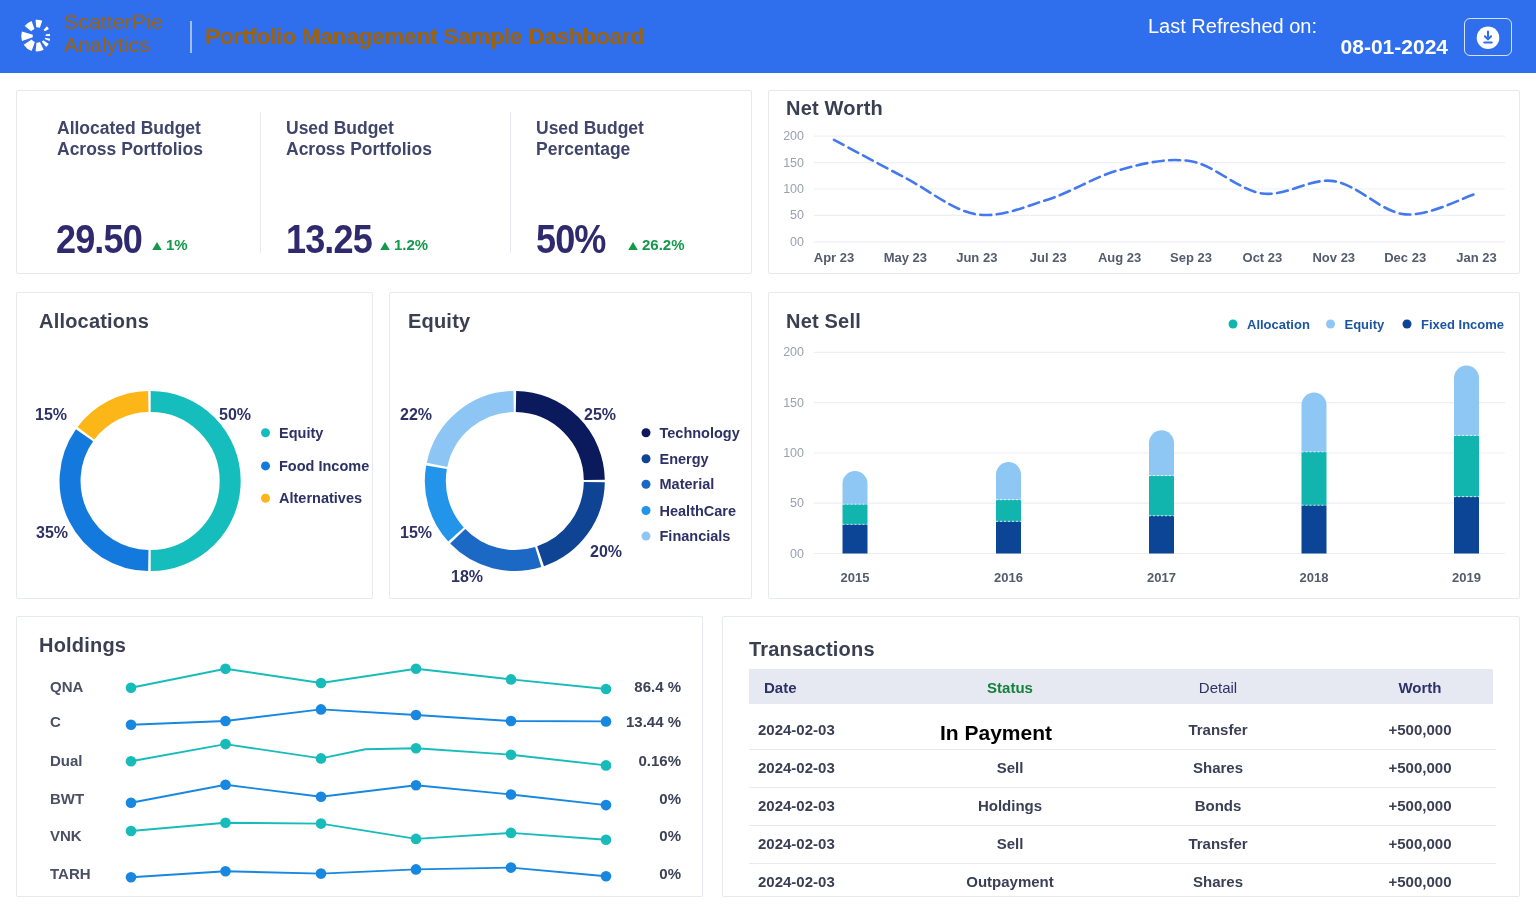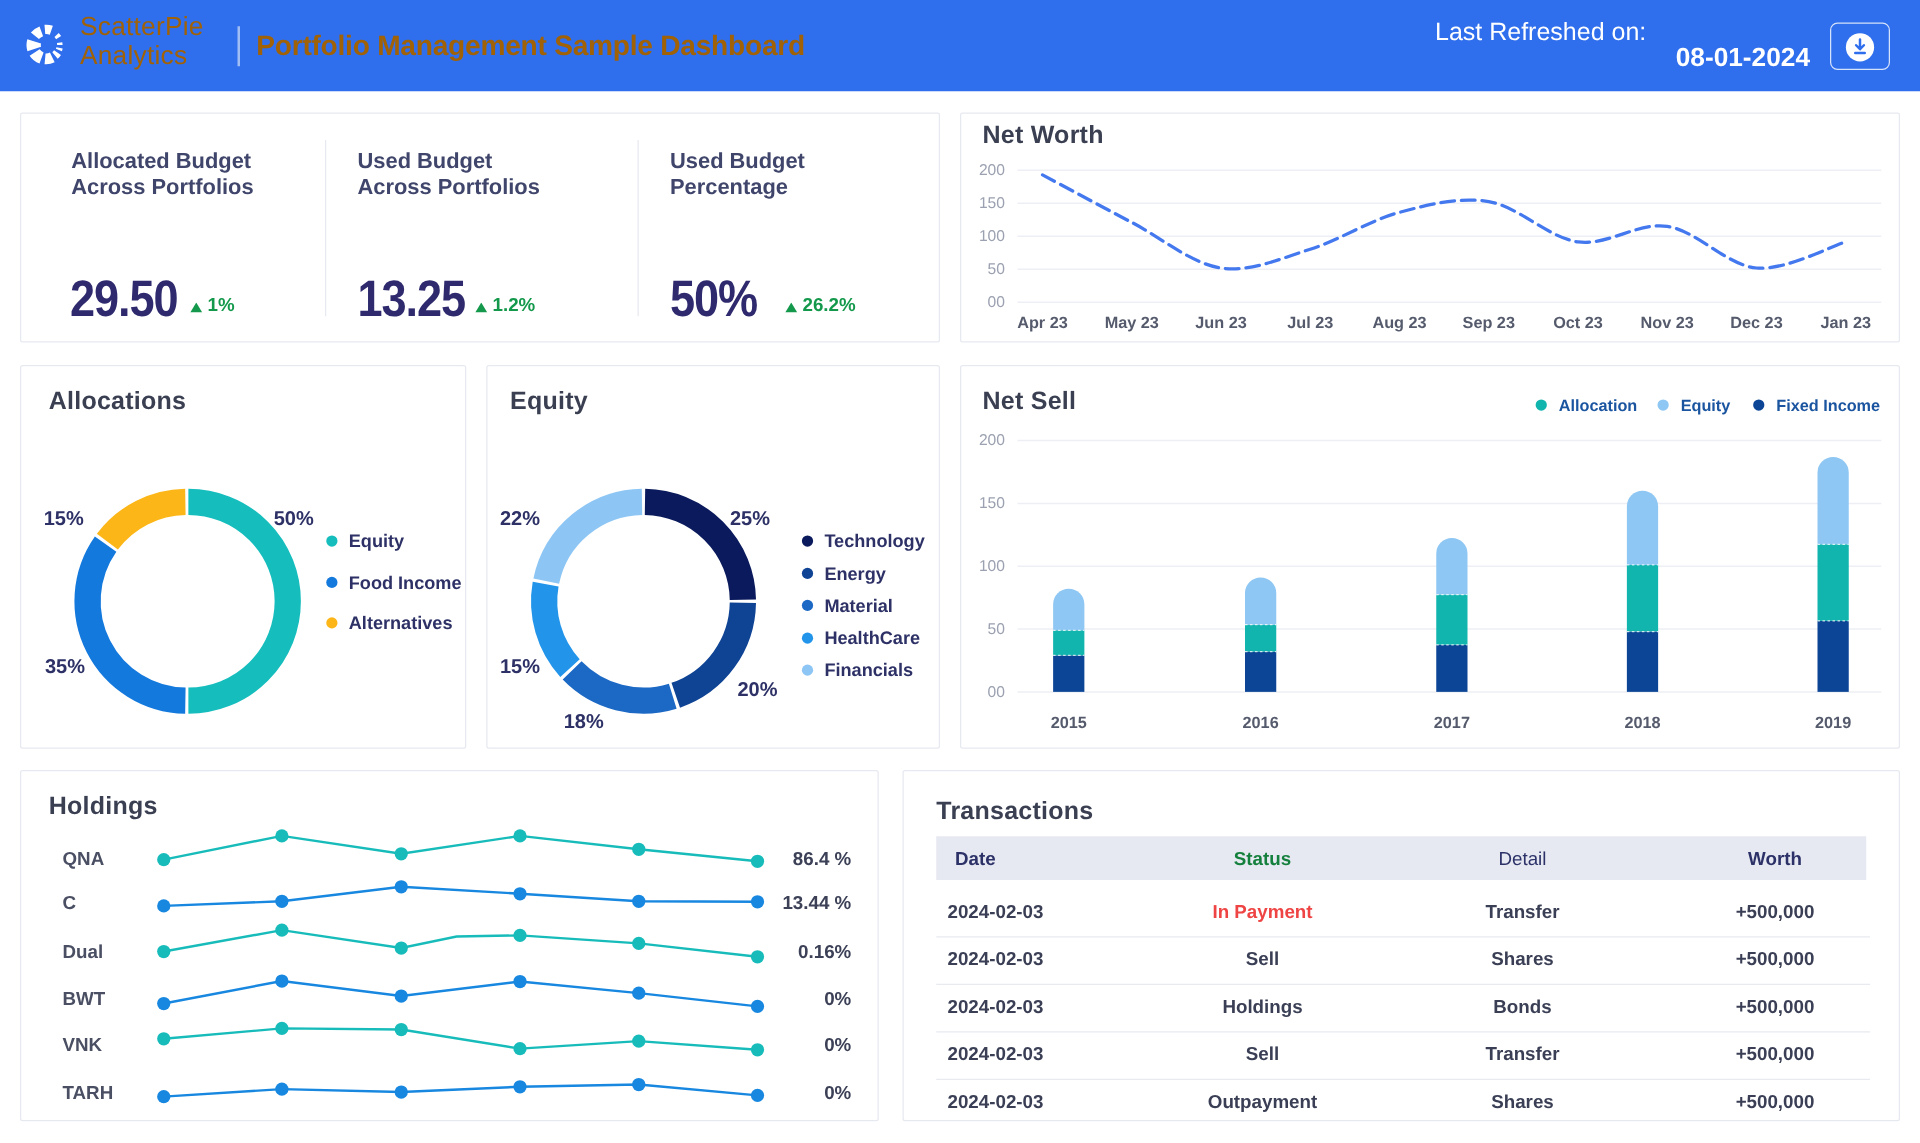--- a/index.html
+++ b/index.html
@@ -238,21 +238,21 @@
 <text x="50" y="879" class="hlab">TARH</text>
 <text x="681" y="879" text-anchor="end" class="hval">0%</text>
 </svg>
 
 <div class="abs" style="left:749px;top:669px;width:744px;height:35px;background:#e7e9f2"></div>
 <div class="abs" style="left:764px;top:679px;font-size:15px;font-weight:bold;color:#2c3268">Date</div>
 <div class="abs" style="left:940px;top:679px;width:140px;text-align:center;font-size:15px;font-weight:bold;color:#15803d">Status</div>
 <div class="abs" style="left:1148px;top:679px;width:140px;text-align:center;font-size:15px;font-weight:normal;color:#2c3268">Detail</div>
 <div class="abs" style="left:1350px;top:679px;width:140px;text-align:center;font-size:15px;font-weight:bold;color:#2c3268">Worth</div>
 <div class="abs" style="left:758px;top:720.5px;font-size:15px;font-weight:bold;color:#3a3f55">2024-02-03</div>
-<div class="abs" style="left:940px;top:720.5px;width:140px;text-align:center;font-size:15px;font-weight:bold;color:#ef4444">In Payment</div>
+<div class="abs" style="left:940px;top:720.5px;width:140px;font-size:21px;font-weight:bold;color:#000000">In Payment</div>
 <div class="abs" style="left:1148px;top:720.5px;width:140px;text-align:center;font-size:15px;font-weight:bold;color:#3a3f55">Transfer</div>
 <div class="abs" style="left:1350px;top:720.5px;width:140px;text-align:center;font-size:15px;font-weight:bold;color:#3a3f55">+500,000</div>
 <div class="abs" style="left:758px;top:758.5px;font-size:15px;font-weight:bold;color:#3a3f55">2024-02-03</div>
 <div class="abs" style="left:940px;top:758.5px;width:140px;text-align:center;font-size:15px;font-weight:bold;color:#3a3f55">Sell</div>
 <div class="abs" style="left:1148px;top:758.5px;width:140px;text-align:center;font-size:15px;font-weight:bold;color:#3a3f55">Shares</div>
 <div class="abs" style="left:1350px;top:758.5px;width:140px;text-align:center;font-size:15px;font-weight:bold;color:#3a3f55">+500,000</div>
 <div class="abs" style="left:758px;top:796.5px;font-size:15px;font-weight:bold;color:#3a3f55">2024-02-03</div>
 <div class="abs" style="left:940px;top:796.5px;width:140px;text-align:center;font-size:15px;font-weight:bold;color:#3a3f55">Holdings</div>
 <div class="abs" style="left:1148px;top:796.5px;width:140px;text-align:center;font-size:15px;font-weight:bold;color:#3a3f55">Bonds</div>
 <div class="abs" style="left:1350px;top:796.5px;width:140px;text-align:center;font-size:15px;font-weight:bold;color:#3a3f55">+500,000</div>

